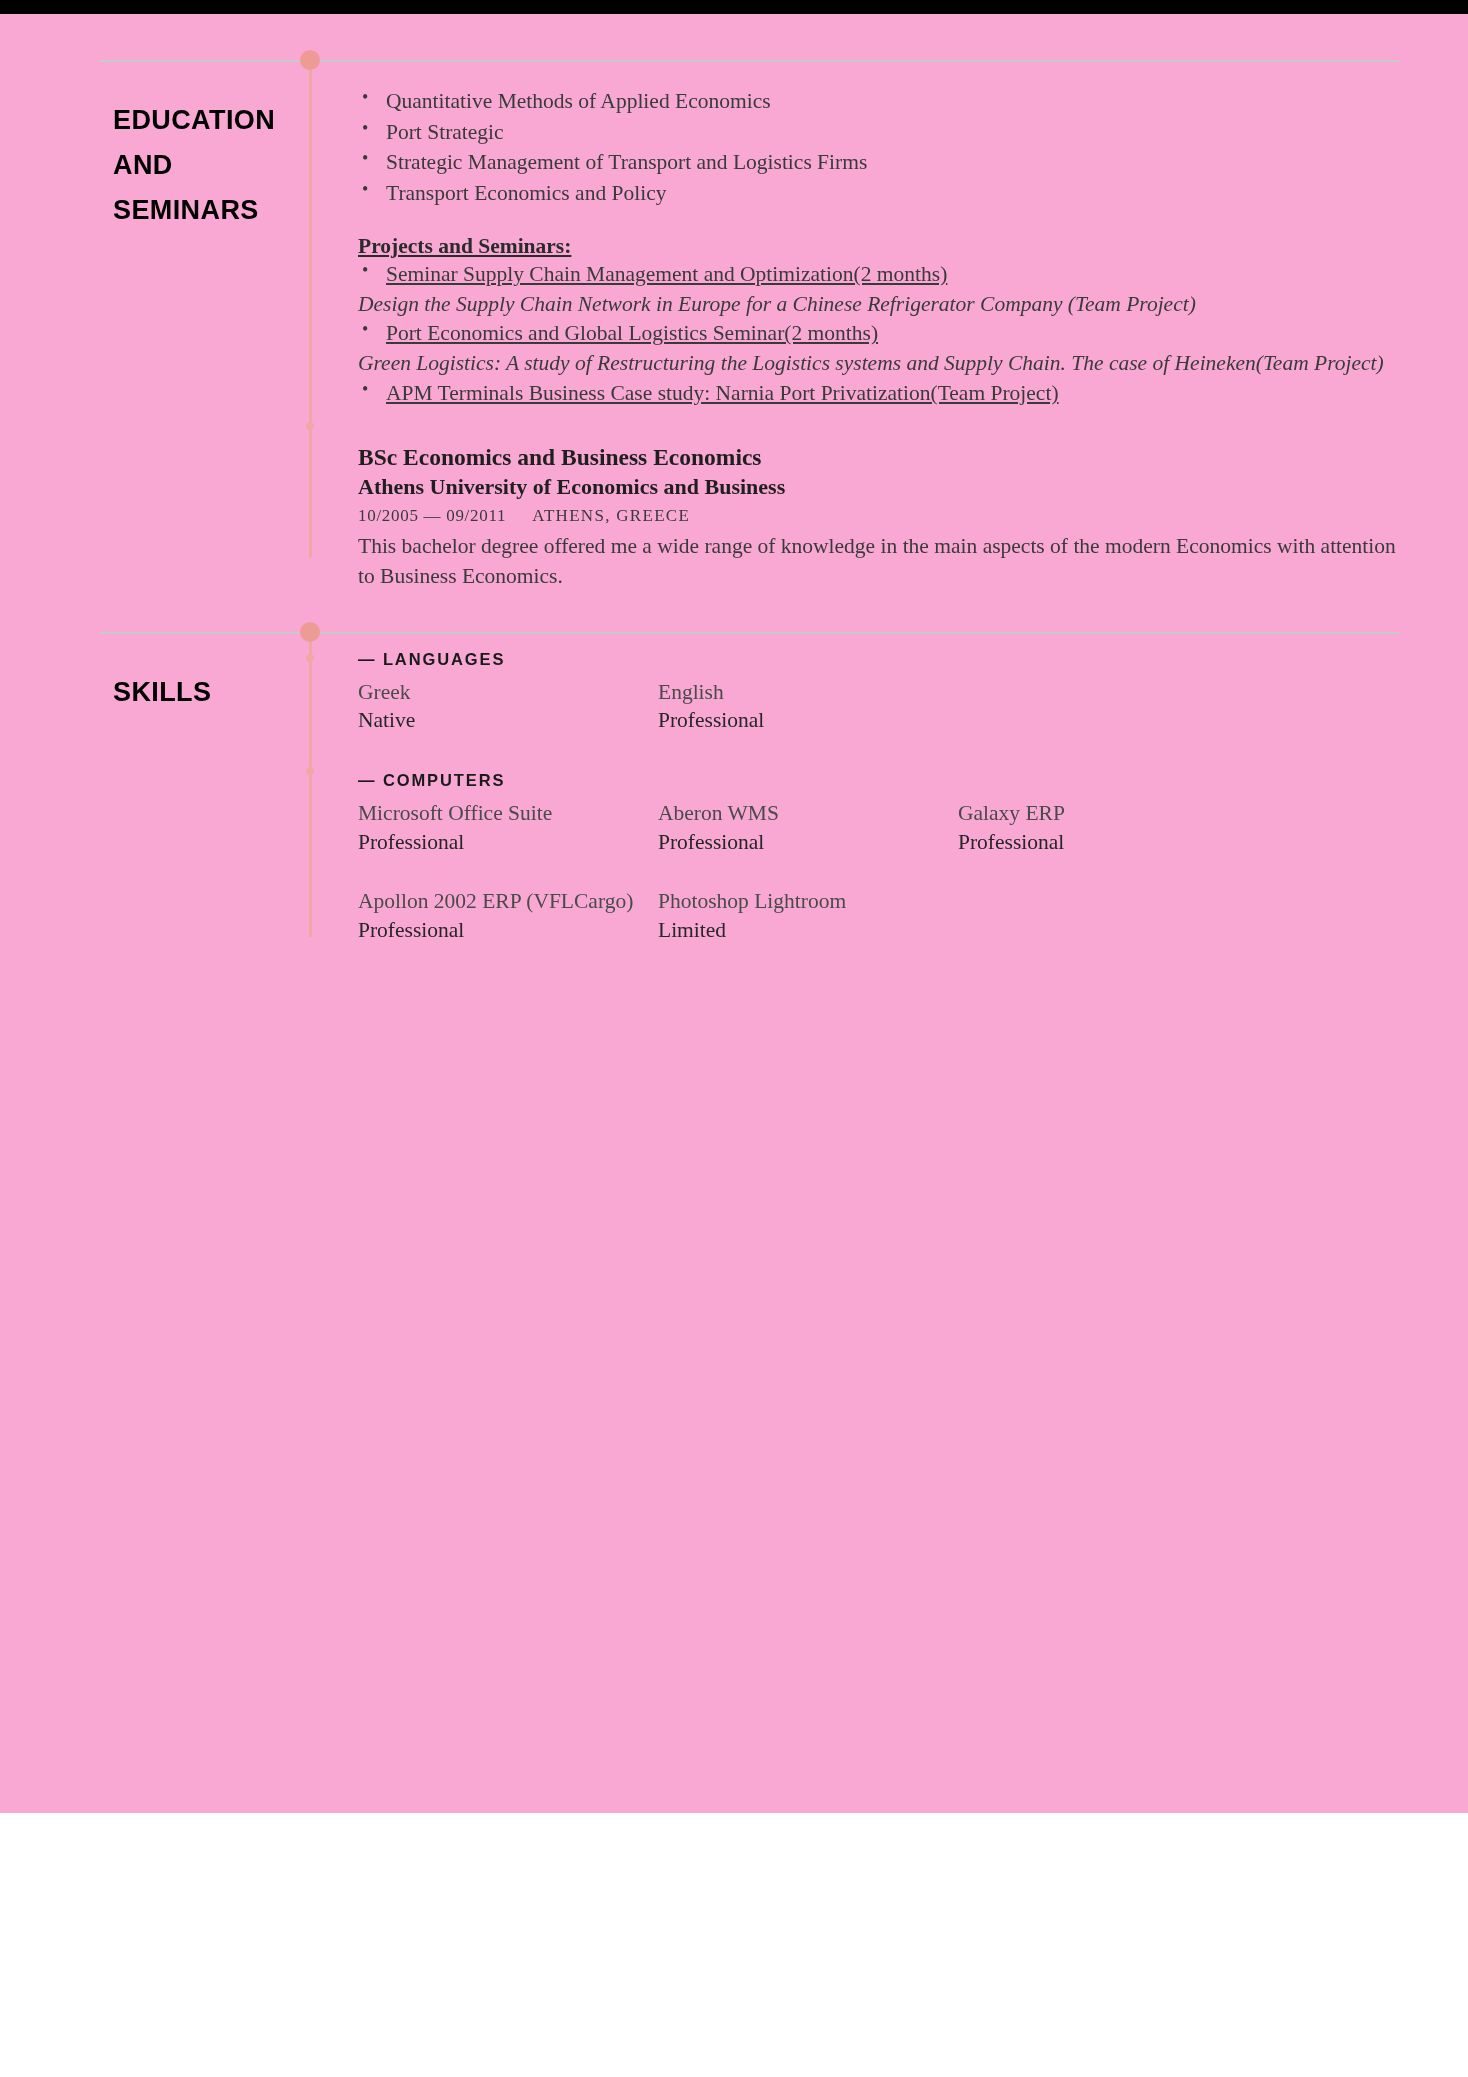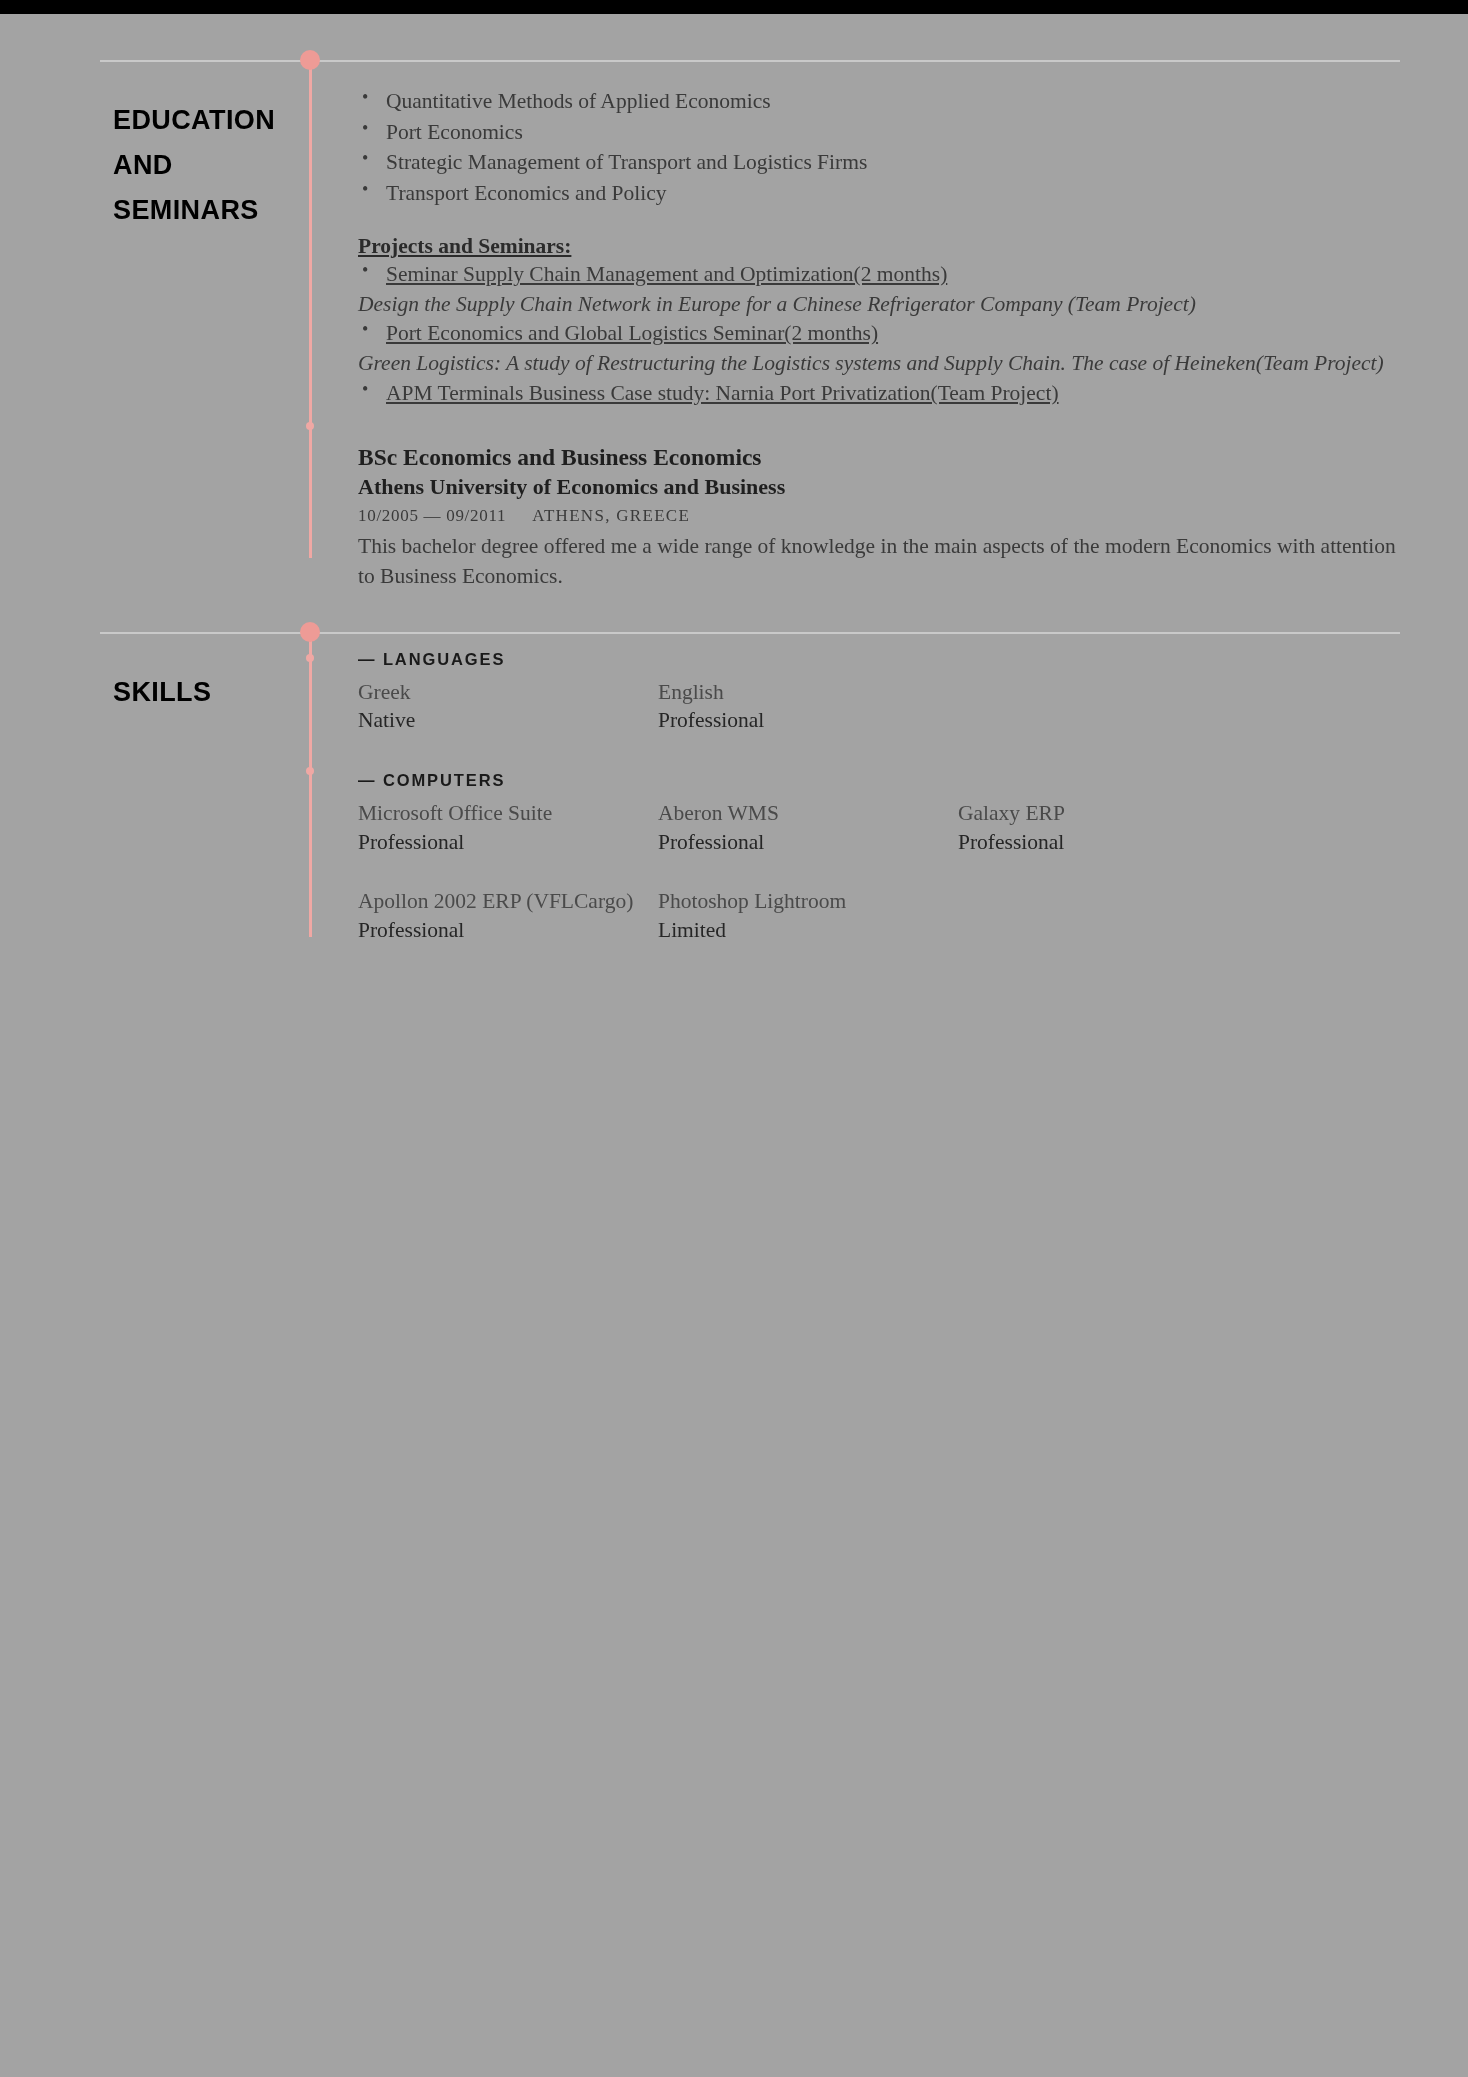--- a/index.html
+++ b/index.html
@@ -22,22 +22,22 @@
     top: 0; left: 0;
     width: 1468px;
     height: 14px;
     background: #000000;
   }
 
   .page {
     position: absolute;
     top: 14px; left: 0;
     width: 1468px;
-    height: 2063px;
-    background: #a3a3a3;
+    height: 1799px;
+    background: #f9a8d4;
   }
 
   
   .section {
     position: relative;
     display: flex;
     align-items: flex-start;
   }
 
   .rule {
@@ -234,21 +234,21 @@
       <div class="tl-line" style="height:498px;"></div>
       <div class="tl-dot-big"></div>
       <div class="tl-dot-small" style="top:362px;"></div>
     </div>
 
     <div class="content">
 
       <div>
         <ul class="bullets">
           <li>Quantitative Methods of Applied Economics</li>
-          <li>Port Economics</li>
+          <li>Port Strategic</li>
           <li>Strategic Management of Transport and Logistics Firms</li>
           <li>Transport Economics and Policy</li>
         </ul>
       </div>
 
       <div class="gap-block"></div>
 
       <div>
         <div class="u-head">Projects and Seminars:</div>
         <ul class="bullets">

